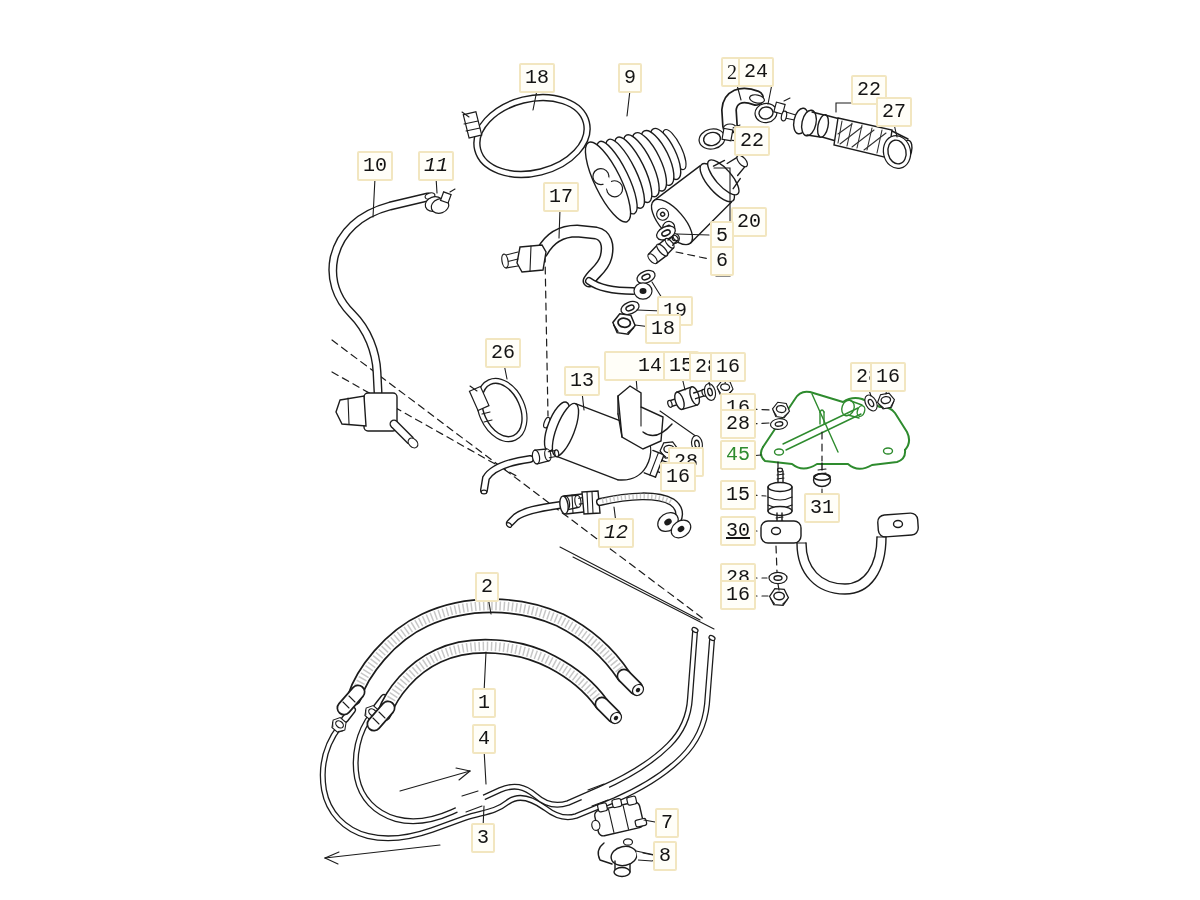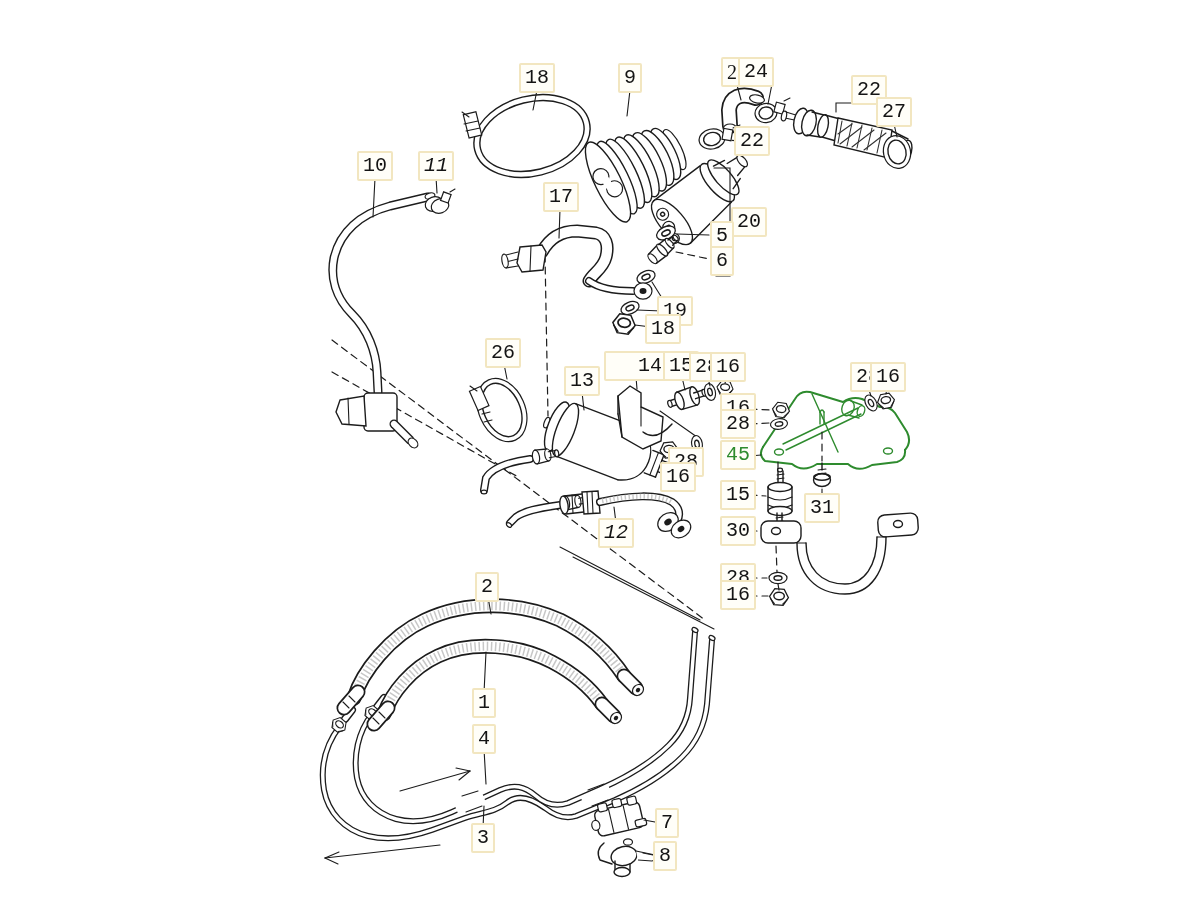--- a/index.html
+++ b/index.html
@@ -523,21 +523,21 @@
       <span class="part-label" style="left: 728px; top: 367px;">16</span>
       <span class="part-label" style="left: 738px; top: 408px;">16</span>
       <span class="part-label" style="left: 738px; top: 424px;">28</span>
       <span class="part-label" style="left: 738px; top: 455px; color: rgb(46, 139, 46);">45</span>
       <span class="part-label" style="left: 868px; top: 377px;">28</span>
       <span class="part-label" style="left: 888px; top: 377px;">16</span>
       <span class="part-label" style="left: 686px; top: 462px;">28</span>
       <span class="part-label" style="left: 678px; top: 477px;">16</span>
       <span class="part-label" style="left: 738px; top: 495px;">15</span>
       <span class="part-label" style="left: 822px; top: 508px;">31</span>
-      <span class="part-label" style="left: 738px; top: 531px;">30</span>
+      <span class="part-label" style="left: 738px; top: 531px; text-decoration: underline;">30</span>
       <span class="part-label" style="left: 738px; top: 578px;">28</span>
       <span class="part-label" style="left: 738px; top: 595px;">16</span>
       <span class="part-label" style="left: 616px; top: 533px; font-style: italic;">12</span>
       <span class="part-label" style="left: 487px; top: 587px;">2</span>
       <span class="part-label" style="left: 484px; top: 703px;">1</span>
       <span class="part-label" style="left: 484px; top: 739px;">4</span>
       <span class="part-label" style="left: 483px; top: 838px;">3</span>
       <span class="part-label" style="left: 667px; top: 823px;">7</span>
       <span class="part-label" style="left: 665px; top: 856px;">8</span>
     </div>

